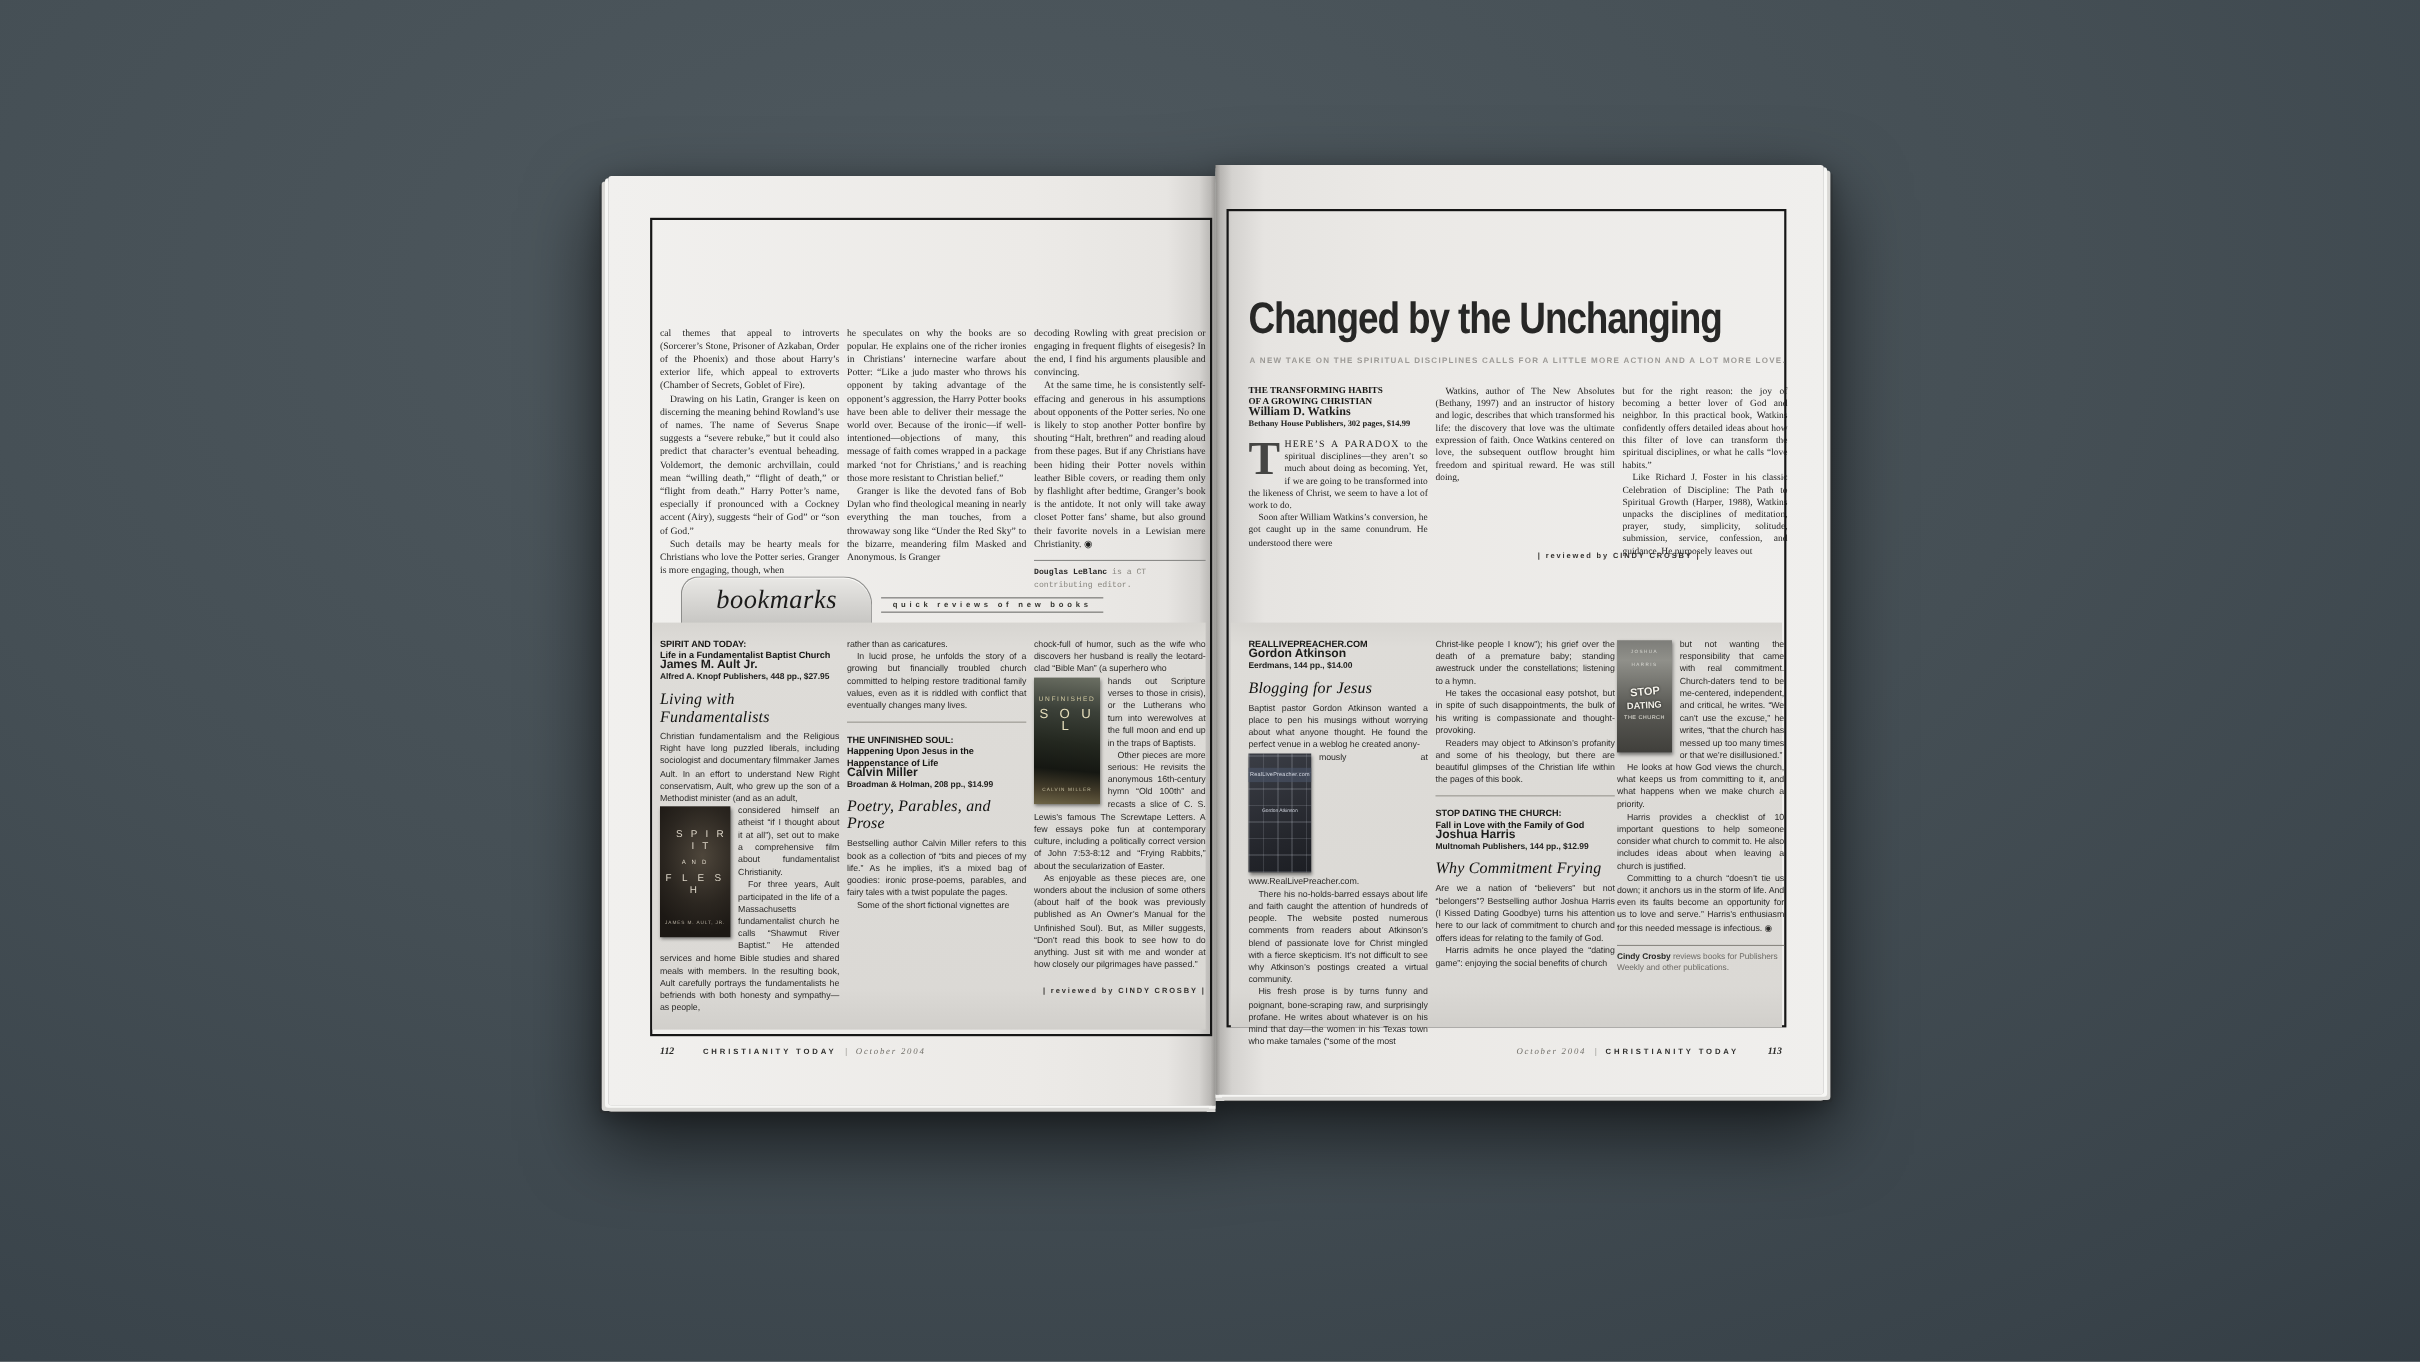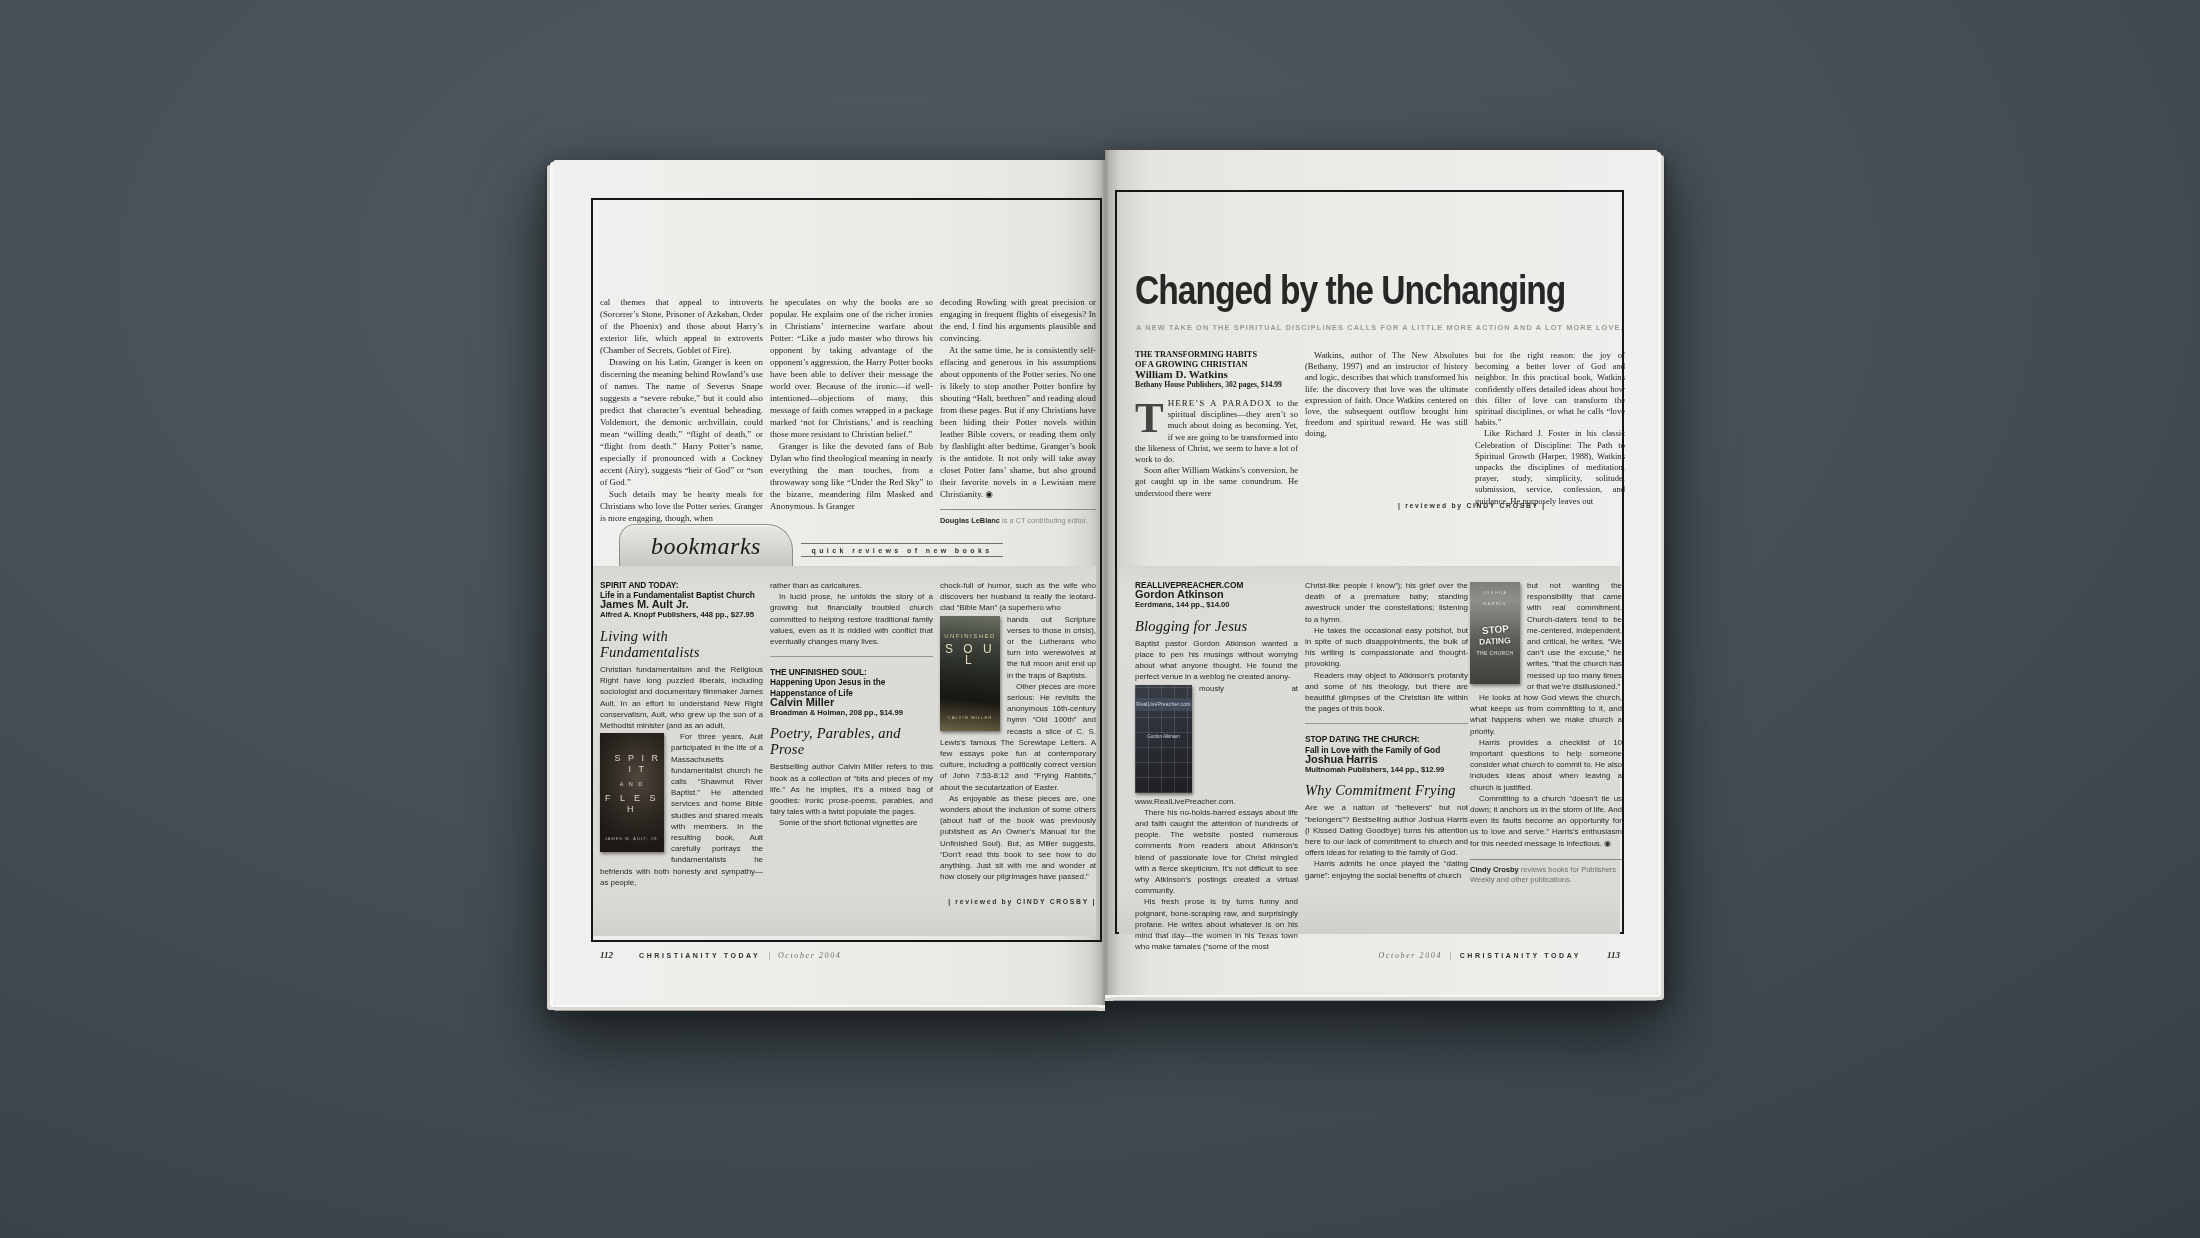--- a/index.html
+++ b/index.html
@@ -21,21 +21,21 @@
   .frame{position:absolute;border:2px solid #161616;}
   .frame-left{left:38px;top:48px;width:507px;height:740px;}
   .frame-right{left:562px;top:40px;width:505px;height:740px;}
 
   
   .serif-col{position:absolute;width:163px;color:#1d1d1c;text-align:justify;
              font-family:"Liberation Serif",serif;font-size:8.8px;line-height:12px;}
   .serif-col .para{margin:0;}
   .serif-col .para.ind{text-indent:9px;}
   .byline{border-top:1px solid #8a8a88;margin-top:9px;padding-top:5px;
-          font-family:Liberation Sans, sans-serif;font-size:7.4px;color:#88867f;text-align:left;text-indent:0;}
+          font-family:Liberation Mono, monospace;font-size:7.4px;color:#88867f;text-align:left;text-indent:0;}
   .byline .name{font-weight:bold;color:#2a2a28;}
 
   
   .headline{position:absolute;left:582px;top:118px;white-space:nowrap;
             font-family:"Liberation Sans",sans-serif;font-weight:bold;font-size:40px;
             letter-spacing:-1.2px;color:#272726;transform:scaleX(.84);transform-origin:left top;}
   .deck{position:absolute;left:583px;top:173px;white-space:nowrap;
         font-family:"Liberation Sans",sans-serif;font-weight:bold;font-size:7.3px;
         letter-spacing:1.15px;color:#9b9995;}
   .dropcap{float:left;font-family:"Liberation Serif",serif;font-weight:bold;
@@ -164,20 +164,21 @@
           <div class="bi-pub">Alfred A. Knopf Publishers, 448 pp., $27.95</div>
         </div>
         <div class="review-heading">Living with Fundamentalists</div>
         <p class="para">Christian fundamentalism and the Religious Right have long puzzled liberals, including sociologist and documentary filmmaker James Ault. In an effort to understand New Right conservatism, Ault, who grew up the son of a Methodist minister (and as an adult,</p>
         <div class="cover cover-spirit_flesh">
           <span class="sp-l1">S P I R I T</span>
           <span class="sp-l2">A N D</span>
           <span class="sp-l3">F L E S H</span>
           <span class="sp-auth">JAMES M. AULT, JR.</span>
         </div>
+        <p class="para">considered himself an atheist “if I thought about it at all”), set out to make a comprehensive film about fundamentalist Christianity.</p>
         <p class="para ind">For three years, Ault participated in the life of a Massachusetts fundamentalist church he calls “Shawmut River Baptist.” He attended services and home Bible studies and shared meals with members. In the resulting book, Ault carefully portrays the fundamentalists he befriends with both honesty and sympathy—as people,</p>
       </div>
     <div class="band-col" id="bl-b">
         <p class="para">rather than as caricatures.</p>
         <p class="para ind">In lucid prose, he unfolds the story of a growing but financially troubled church committed to helping restore traditional family values, even as it is riddled with conflict that eventually changes many lives.</p>
         <div class="rule"></div>
         <div class="book-info">
           <div class="bi-title">THE UNFINISHED SOUL:</div>
           <div class="bi-title">Happening Upon Jesus in the</div>
           <div class="bi-title">Happenstance of Life</div>

